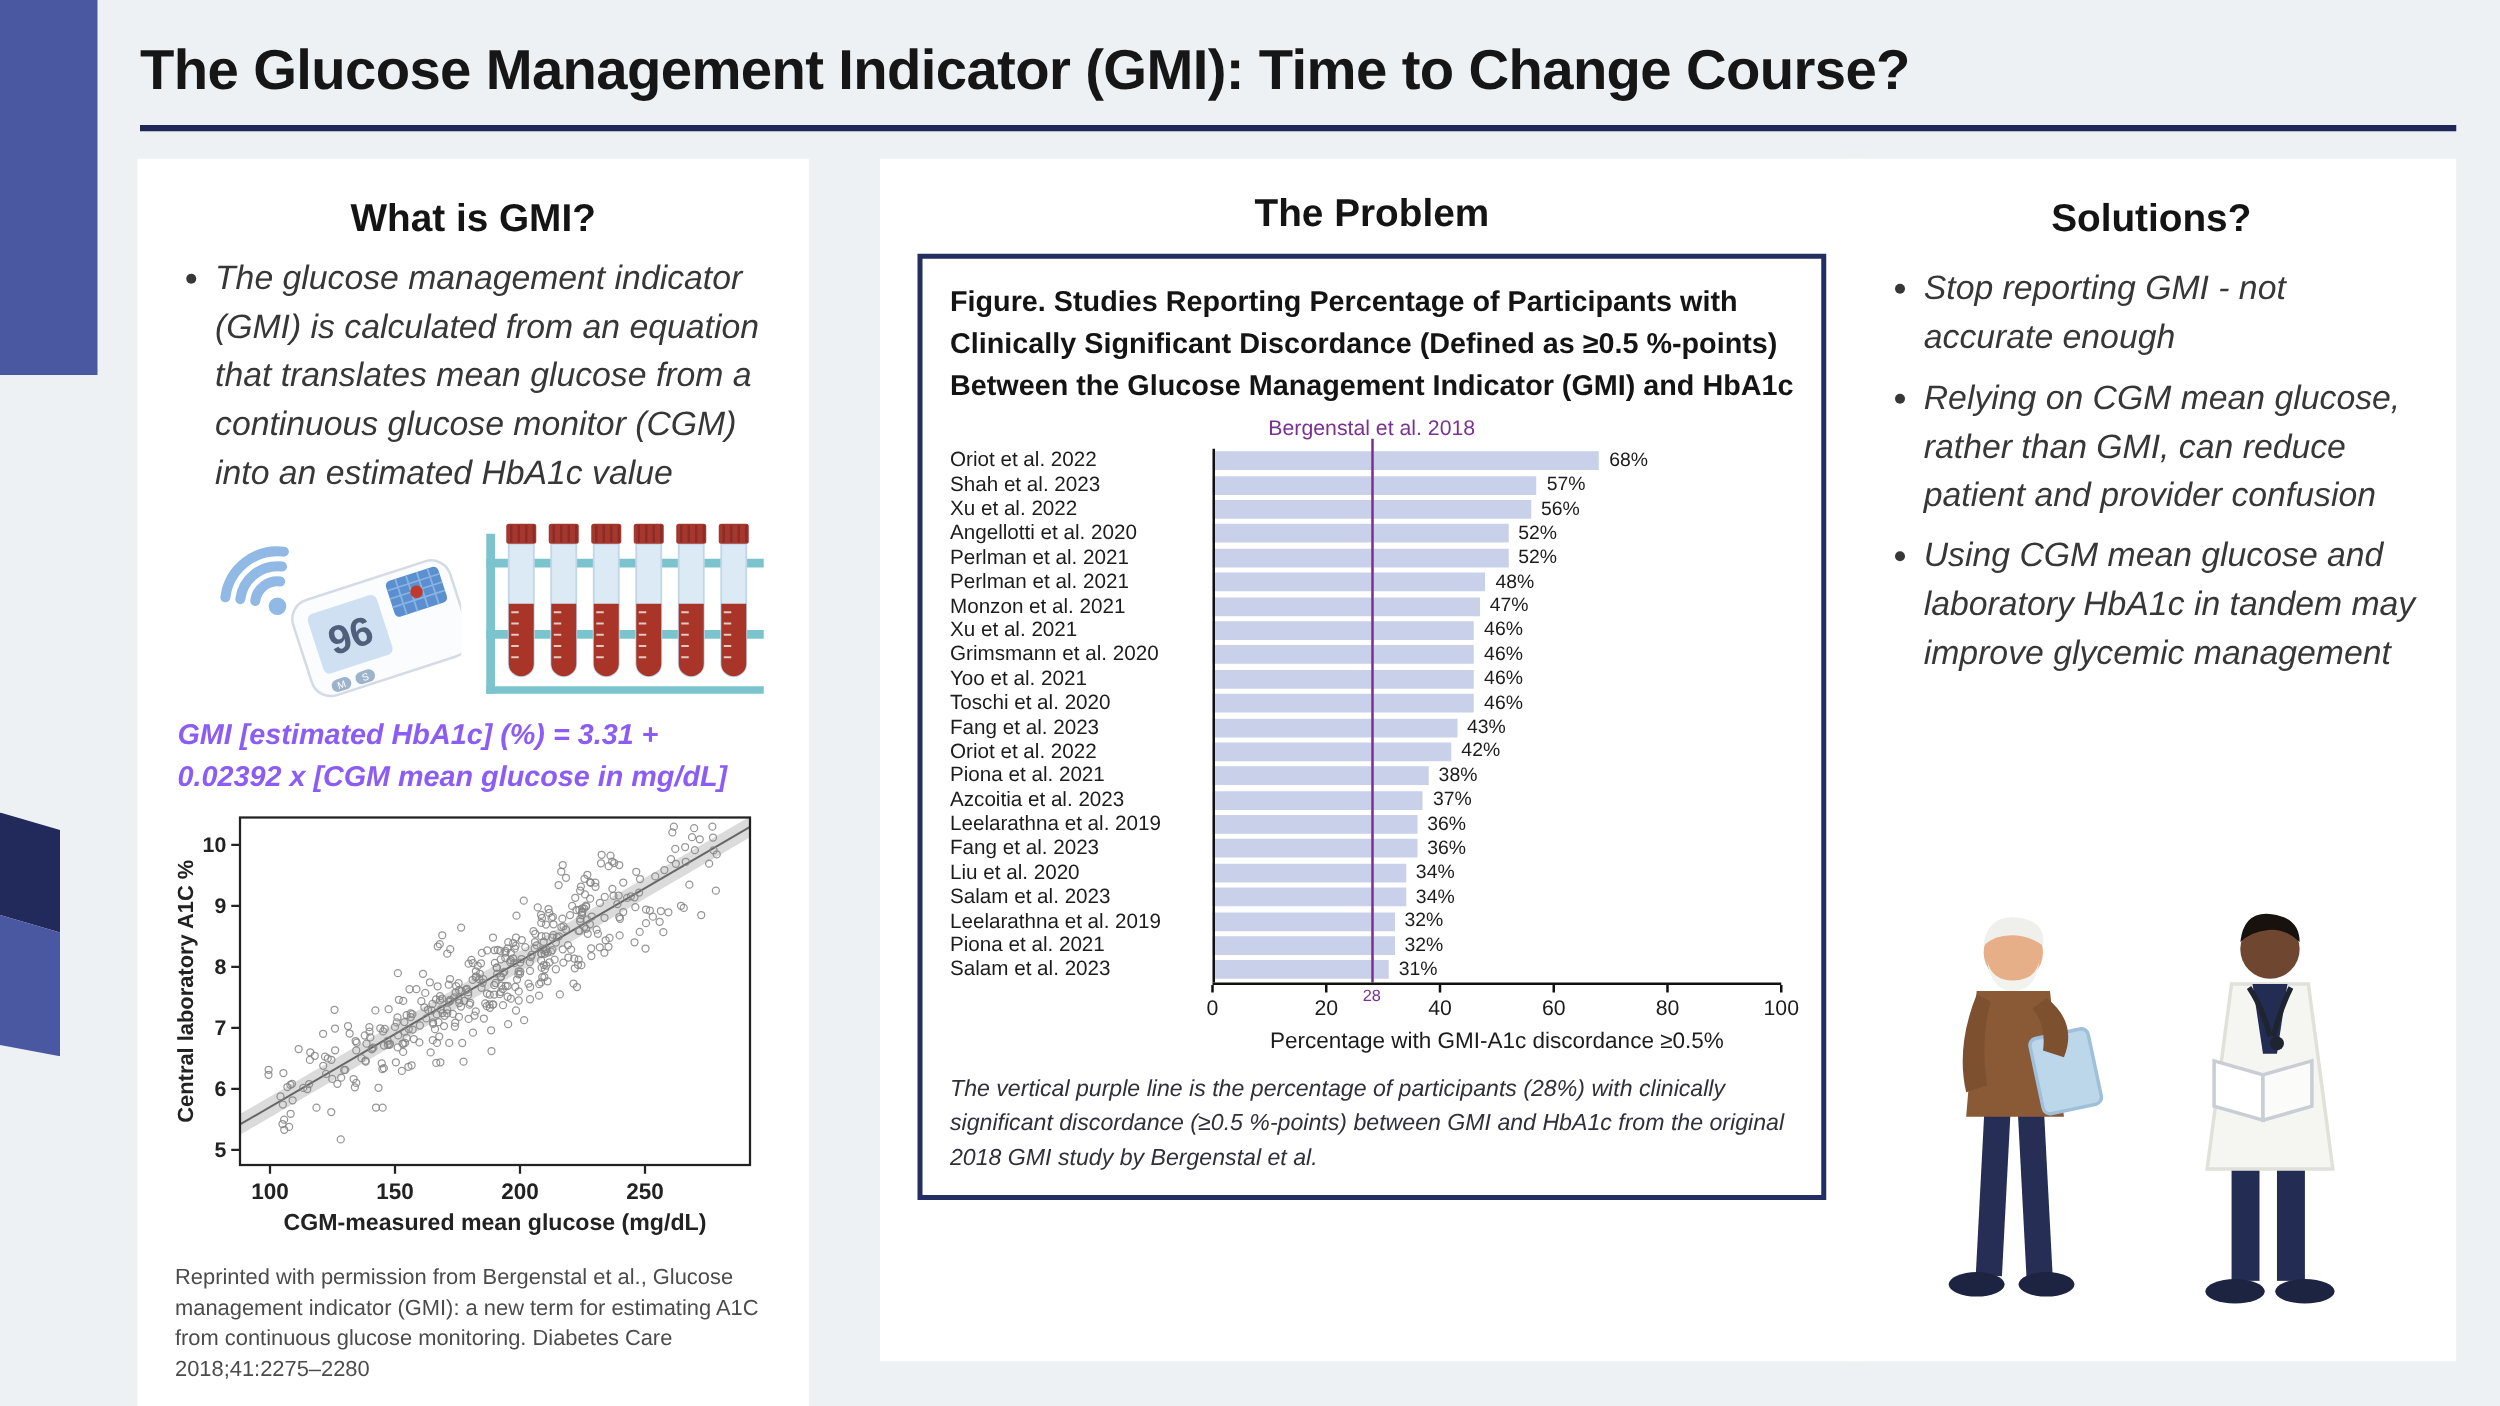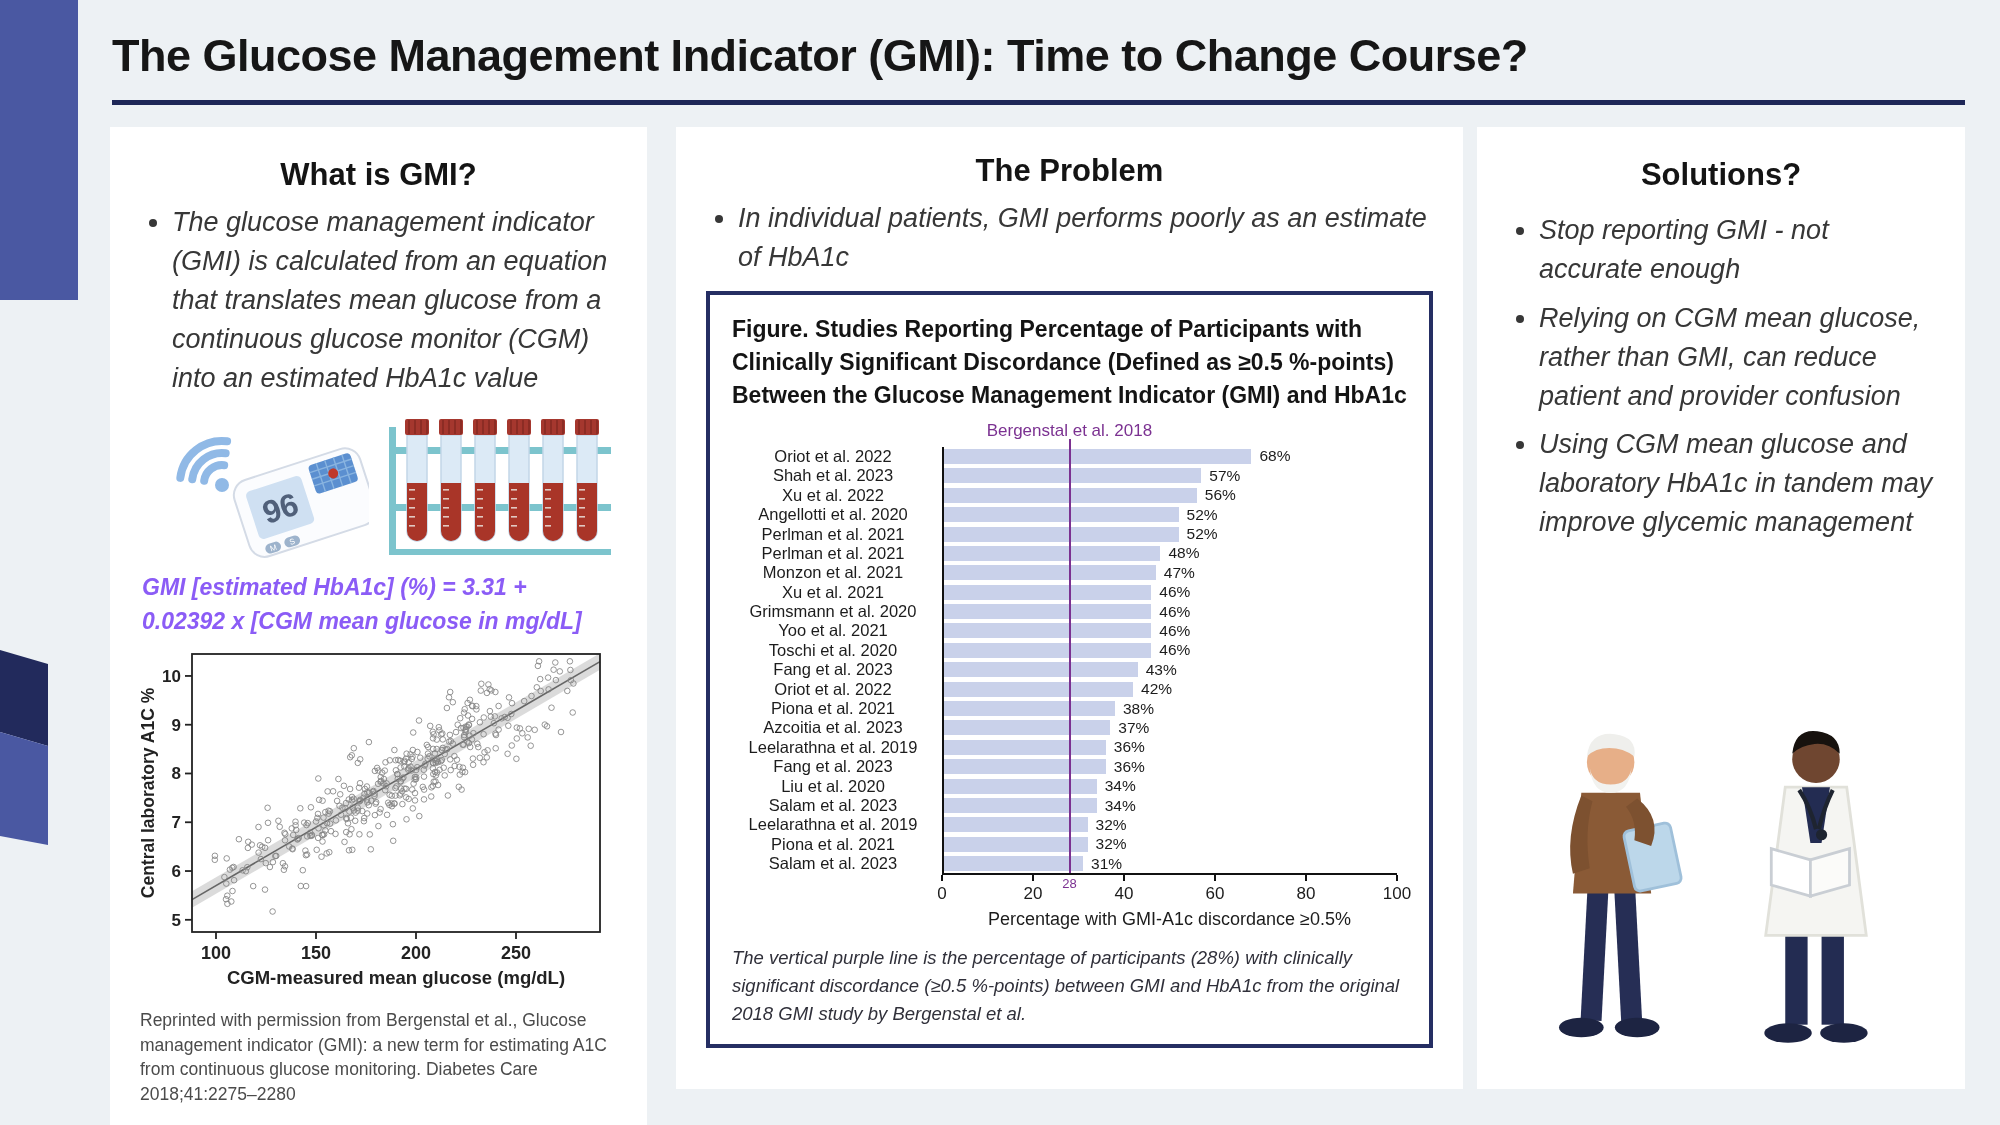--- a/index.html
+++ b/index.html
@@ -7,41 +7,41 @@
 
   .corner-accent{position:absolute;left:0;top:0;width:78px;height:300px;background:#4a58a2;}
   .ribbon-accent{position:absolute;left:0;top:650px;}
 
   .page-title{position:absolute;left:112px;top:30px;width:1800px;
     font-size:45px;font-weight:800;letter-spacing:-0.5px;color:#161616;}
   .title-rule{position:absolute;left:112px;top:100px;width:1853px;height:5px;background:#1e2757;}
 
   .card{position:absolute;top:127px;background:#ffffff;box-sizing:border-box;overflow:hidden;}
   #card-what{left:110px;width:537px;height:1118px;padding:24px 30px;}
-  #card-problem{left:676px;width:787px;height:962px;padding:20px 30px;}
+  #card-problem{left:704px;width:787px;height:962px;padding:20px 30px;}
   #card-solutions{left:1477px;width:488px;height:962px;padding:24px 30px;display:flex;flex-direction:column;}
 
   .card h2{margin:6px 0 10px 0;text-align:center;font-size:31px;font-weight:800;color:#141414;}
   .bullets{margin:8px 0 0 0;padding-left:32px;color:#373737;font-size:27px;line-height:1.44;}
   .bullets li{margin-bottom:10px;font-style:italic;}
 
   .illus-row{display:flex;justify-content:center;align-items:center;gap:14px;margin:14px 0 4px 0;}
 
   .formula{font-size:23px;font-weight:800;font-style:italic;color:#8b5cf6;line-height:1.45;margin:10px 2px 6px 2px;}
 
   .small-caption{font-size:17.5px;color:#4b4b4b;line-height:1.4;margin-top:10px;}
 
   
   .figure-box{margin-top:14px;border:4px solid #252e63;padding:18px 22px 16px 22px;}
   .figure-title{font-size:23px;font-weight:800;color:#141414;line-height:1.45;}
   .bc-refheader{position:relative;height:26px;margin-left:210px;width:455px;margin-top:8px;}
   .bc-refheader span{position:absolute;top:0;transform:translateX(-50%);font-size:17px;color:#7b3191;white-space:nowrap;}
   .bc-body{position:relative;}
   .bc-row{display:flex;align-items:center;height:19.4px;}
-  .bc-label{width:210px;text-align:center;padding-right:8px;box-sizing:border-box;font-size:16.5px;color:#1c1c1c;white-space:nowrap;}
+  .bc-label{width:210px;text-align:left;padding-right:8px;box-sizing:border-box;font-size:16.5px;color:#1c1c1c;white-space:nowrap;}
   .bc-track{position:relative;width:455px;height:15px;}
   .bc-bar{height:100%;background:#c9d1ea;}
   .bc-val{position:absolute;top:50%;transform:translateY(-50%);font-size:15.5px;color:#1c1c1c;white-space:nowrap;}
   .bc-overlay{position:absolute;left:210px;top:0;width:455px;height:100%;pointer-events:none;}
   .bc-yaxis{position:absolute;left:0;top:0;bottom:0;width:2px;background:#111;}
   .bc-refline{position:absolute;top:-8px;bottom:0;width:2px;background:#6f2b85;}
   .bc-axis{position:relative;margin-left:210px;width:455px;border-top:2px solid #111;height:38px;}
   .bc-tickmark{position:absolute;top:0;width:2px;height:6px;background:#111;transform:translateX(-50%);}
   .bc-ticklabel{position:absolute;top:9px;transform:translateX(-50%);font-size:17px;color:#1c1c1c;}
   .bc-reftick{position:absolute;top:1px;transform:translateX(-50%);font-size:13px;color:#7b3191;background:#fff;padding:0 2px;}
@@ -643,23 +643,20 @@
           <text x="376" y="315" text-anchor="middle" font-size="18" font-weight="bold" fill="#222">250</text>
           <text x="14" y="149" text-anchor="middle" font-size="17.5" font-weight="bold" fill="#222" transform="rotate(-90 14 149)">Central laboratory A1C %</text>
           <text x="256" y="340" text-anchor="middle" font-size="18.5" font-weight="bold" fill="#222">CGM-measured mean glucose (mg/dL)</text>
         </svg></div>
 
     <div class="small-caption">Reprinted with permission from Bergenstal et al., Glucose management indicator (GMI): a new term for estimating A1C from continuous glucose monitoring. Diabetes Care 2018;41:2275–2280</div>
   </div>
 
   <div class="card" id="card-problem">
     <h2>The Problem</h2>
-    <ul class="bullets">
-      <li>In individual patients, GMI performs poorly as an estimate of HbA1c</li>
-    </ul>
 
     <div class="figure-box">
       <div class="figure-title">Figure. Studies Reporting Percentage of Participants with Clinically Significant Discordance (Defined as ≥0.5 %-points) Between the Glucose Management Indicator (GMI) and HbA1c</div>
 
       <div class="bc-refheader">
         <span id="bc-reflabel" style="left: 28%;">Bergenstal et al. 2018</span>
       </div>
 
       <div class="bc-body">
         <div id="bc-rows">

